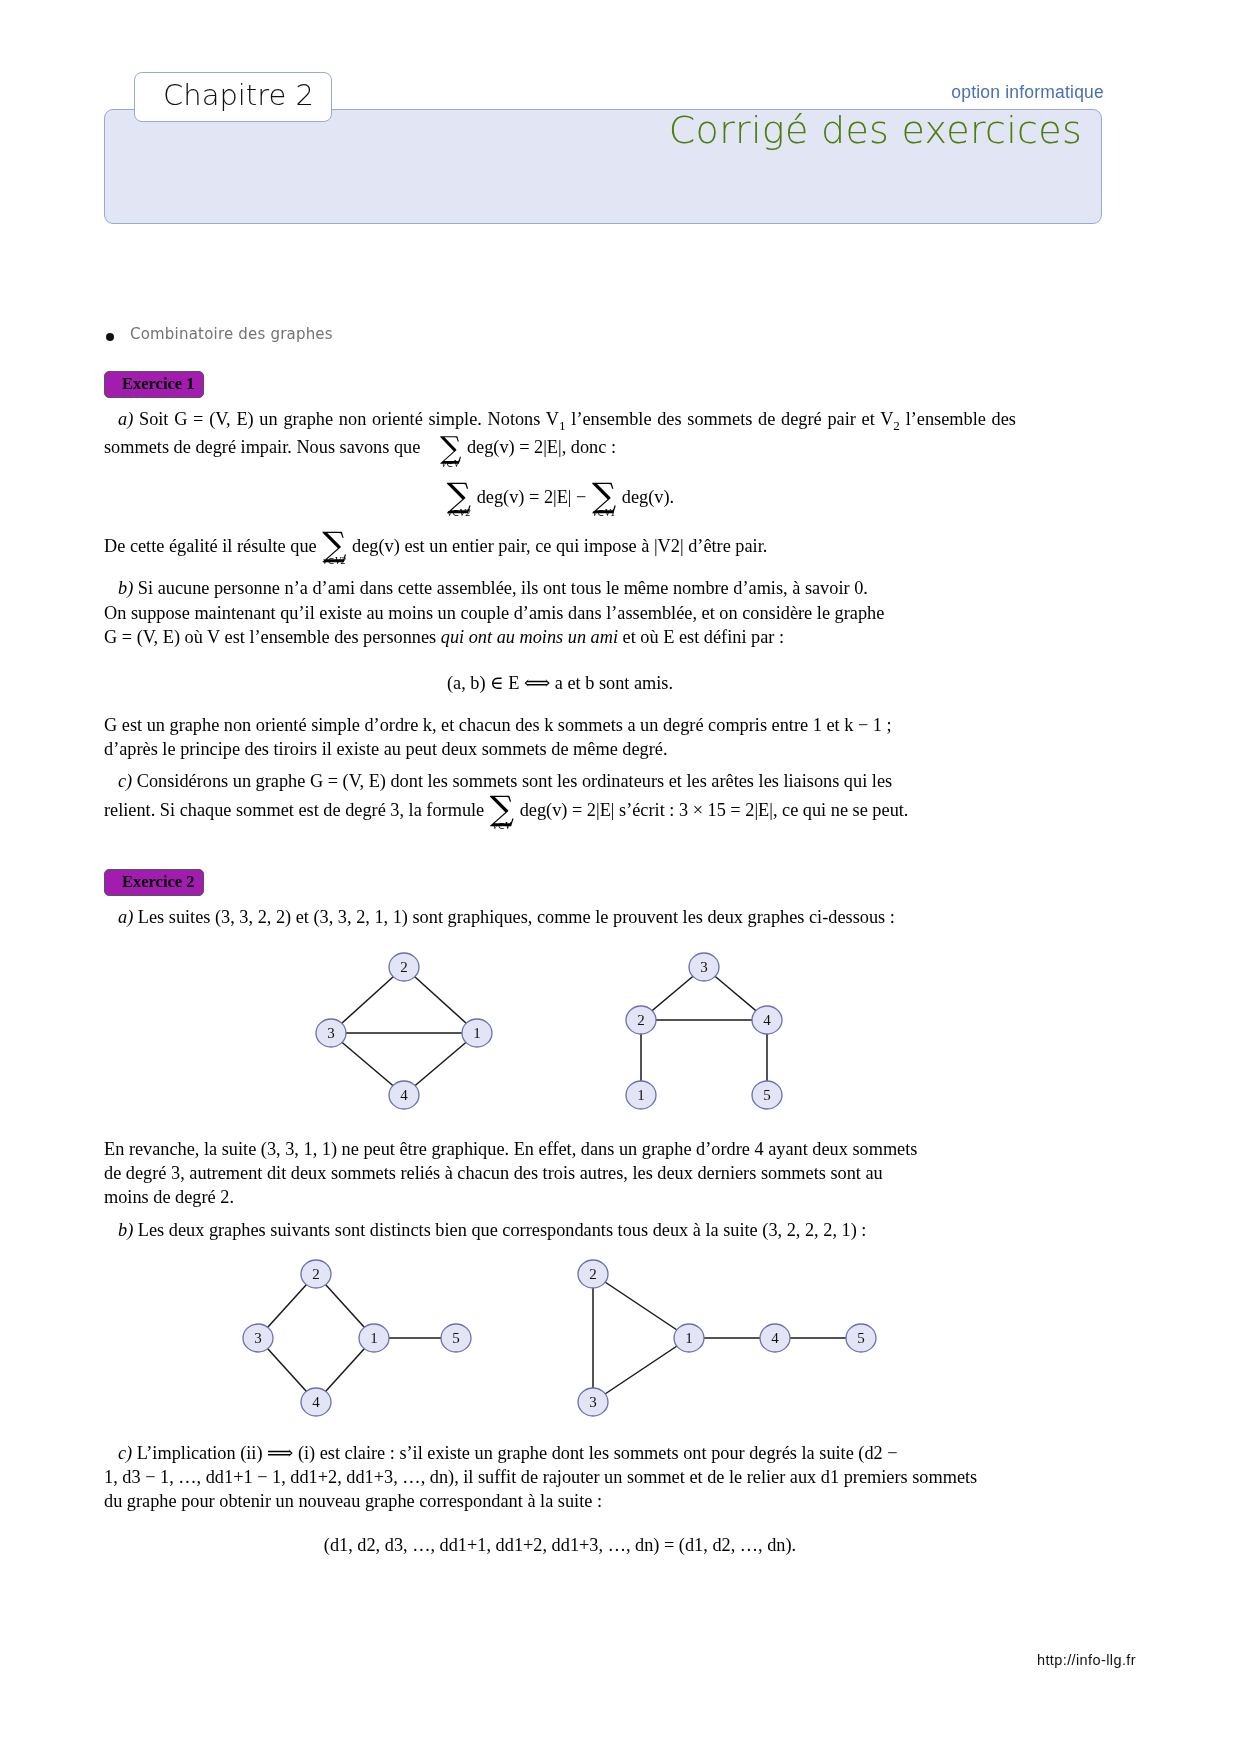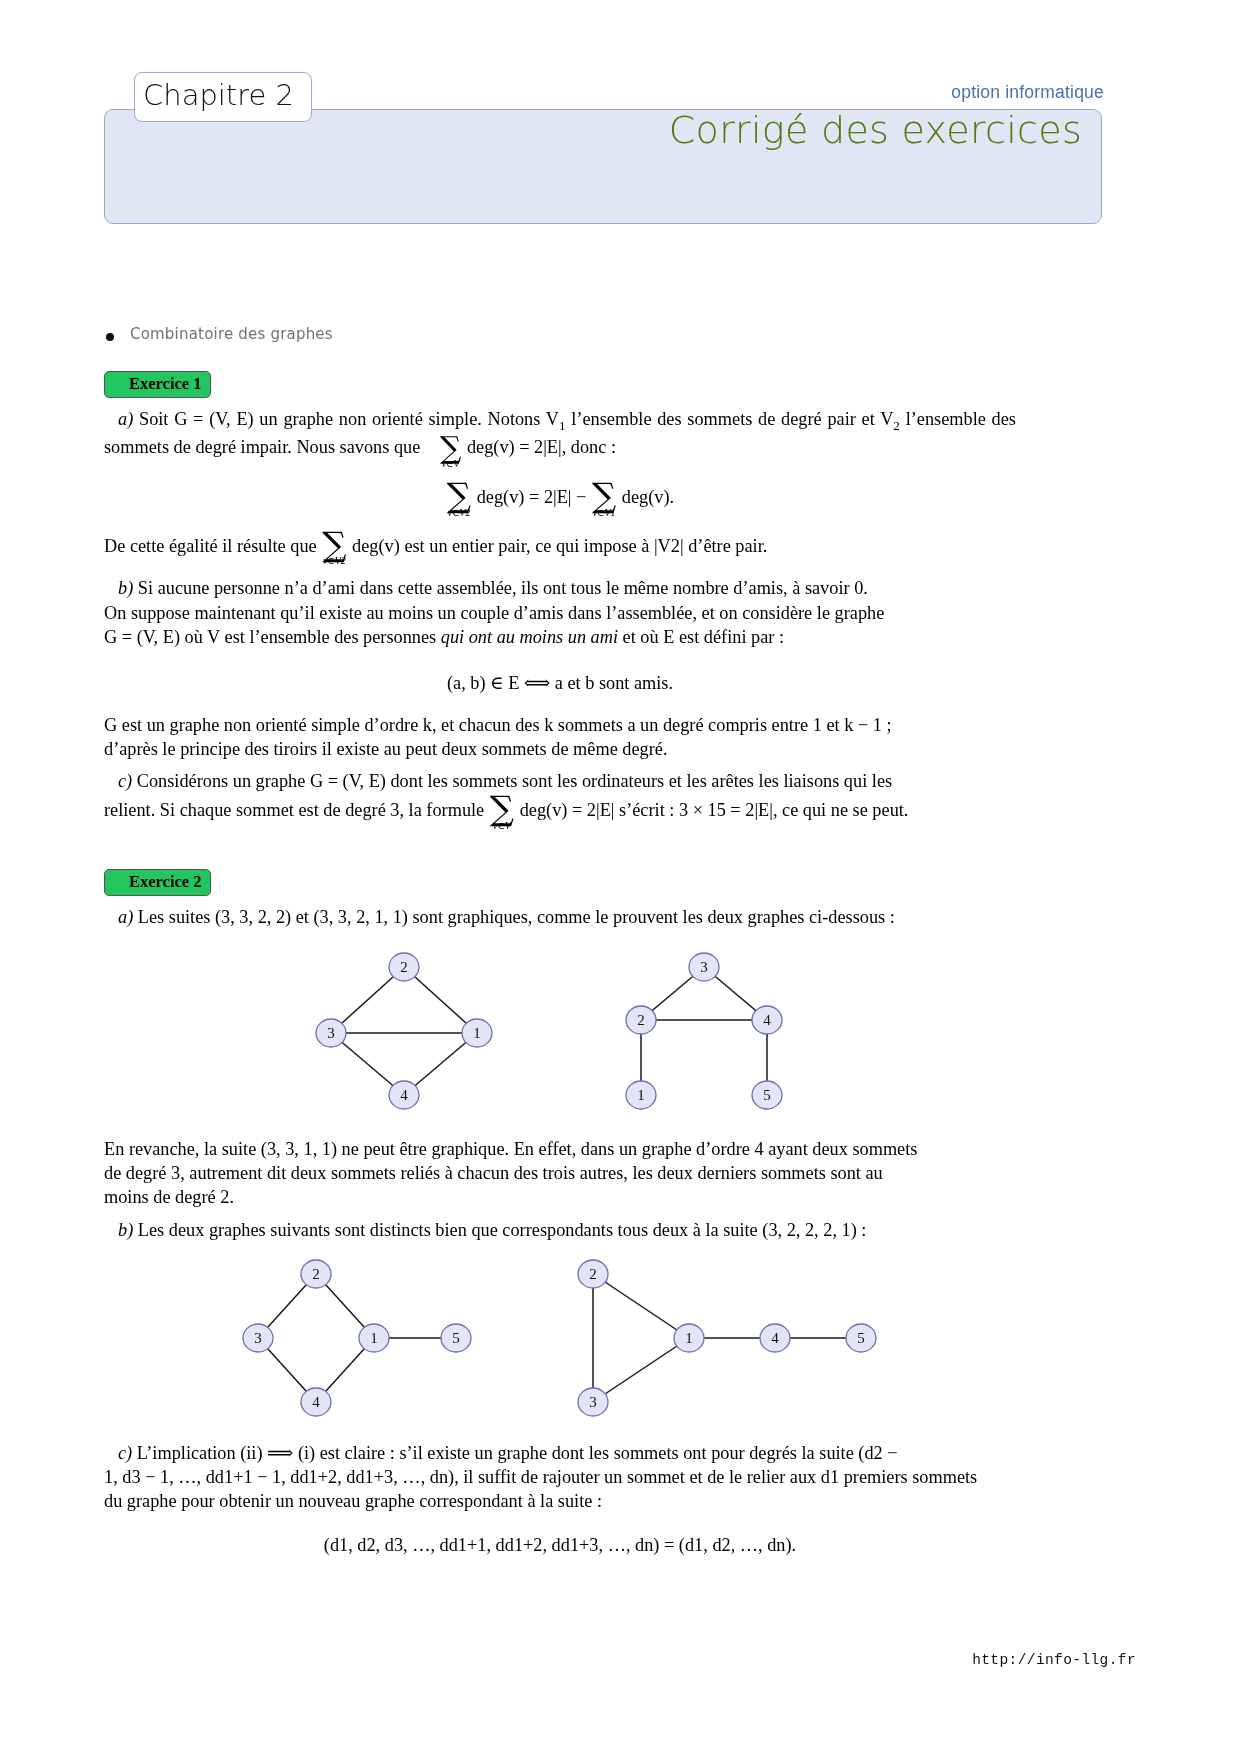--- a/index.html
+++ b/index.html
@@ -23,41 +23,41 @@
     box-sizing:border-box;
   }
   .hdr-title{
     position:absolute;right:22px;top:36px;
     font-size:38px;color:#4d7c0f;letter-spacing:.3px;
     font-family:"DejaVu Sans","Liberation Sans",sans-serif;font-weight:300;
   }
   .hdr-tab{
     position:absolute;left:30px;top:0px;
     background:#fff;border:1.3px solid #9aa9d4;border-radius:8px;
-    padding:5px 17px 9px 8px;
+    padding:5px 17px 9px 28px;
     font-size:29px;color:#111;
     font-family:"DejaVu Sans","Liberation Sans",sans-serif;font-weight:300;
     z-index:3;
   }
 
   
   .content{position:absolute;left:104px;top:325px;width:912px;}
   .sec-h{
     font-family:"DejaVu Sans","Liberation Sans",sans-serif;
     font-size:15px;font-weight:400;color:#737373;margin:0 0 18px 0;
     position:relative;padding-left:26px;letter-spacing:.2px;
   }
   .sec-h .dot{
     position:absolute;left:2px;top:8px;width:8px;height:8px;
     border-radius:50%;background:#111;
   }
   .exbox{
     display:inline-block;border:1.1px solid #555;border-radius:5px;
-    padding:2px 8px 3px 24px;font-size:16.5px;font-weight:bold;
-    margin:10px 0 4px 0;background:#22c55e;
+    padding:2px 8px 3px 17px;font-size:16.5px;font-weight:bold;
+    margin:10px 0 4px 0;background:#a21caf;
   }
   p{margin:0 0 0 0;font-size:18.3px;line-height:1.32;text-align:justify;}
   .para{margin-top:5px;}
   .indent{text-indent:14px;}
   .disp{
     text-align:center;font-size:18.3px;margin:13px 0 13px 0;line-height:1.2;
   }
   i,.it{font-style:italic;}
 
   
@@ -76,21 +76,21 @@
   .gnode-ell{fill:#e3e4f5;stroke:#6b6fae;stroke-width:1.3;}
   .gedge{stroke:#1a1a1a;stroke-width:1.5;fill:none;}
   .glabel{
     font-family:"Liberation Serif","DejaVu Serif",serif;font-size:15px;
     fill:#111;text-anchor:middle;dominant-baseline:central;
   }
 
   
   .footer{
     position:absolute;right:104px;bottom:86px;
-    font-family:Liberation Mono, monospace;
+    font-family:Liberation Sans, sans-serif;
     font-size:14.5px;color:#111;letter-spacing:.4px;
   }
 </style>
 </head>
 <body>
 
 <div class="page">
 
   <div class="hdr-wrap">
     <div class="hdr-option">option informatique</div>

